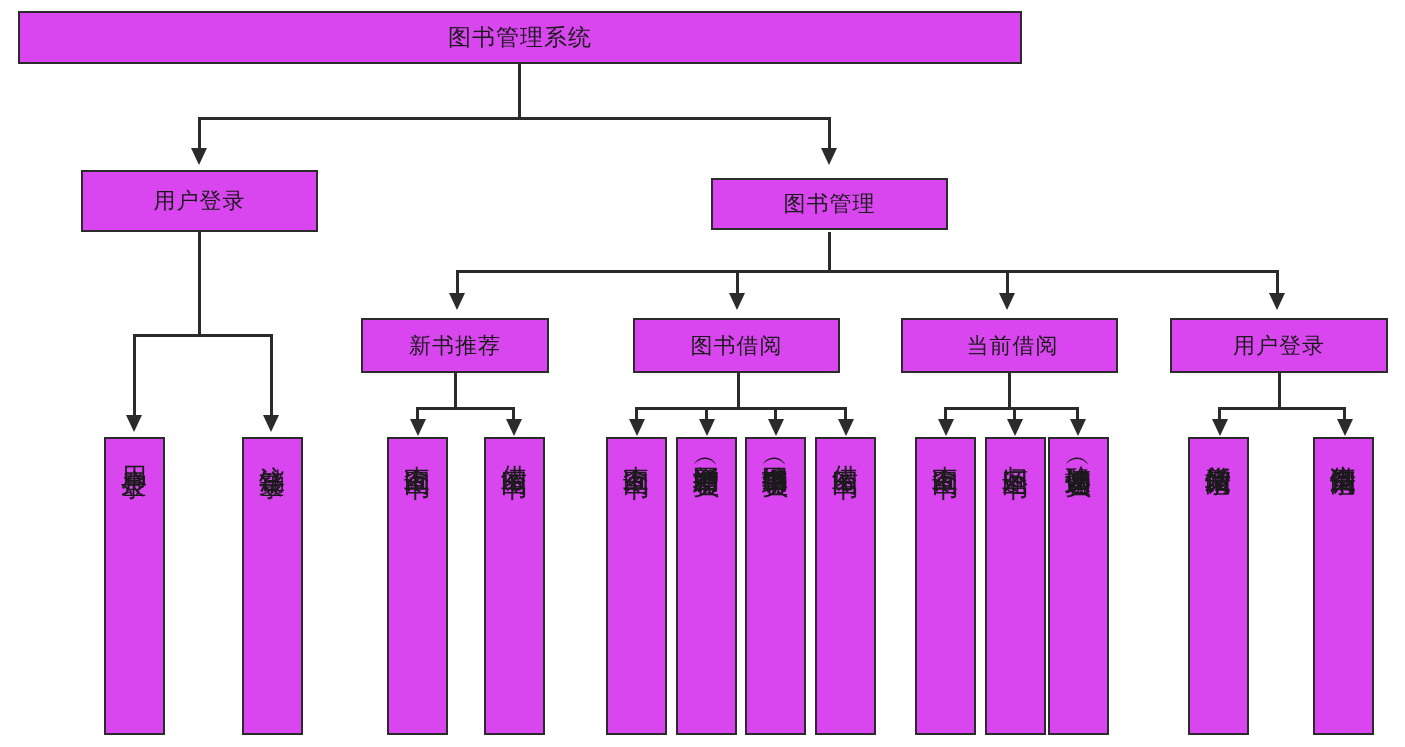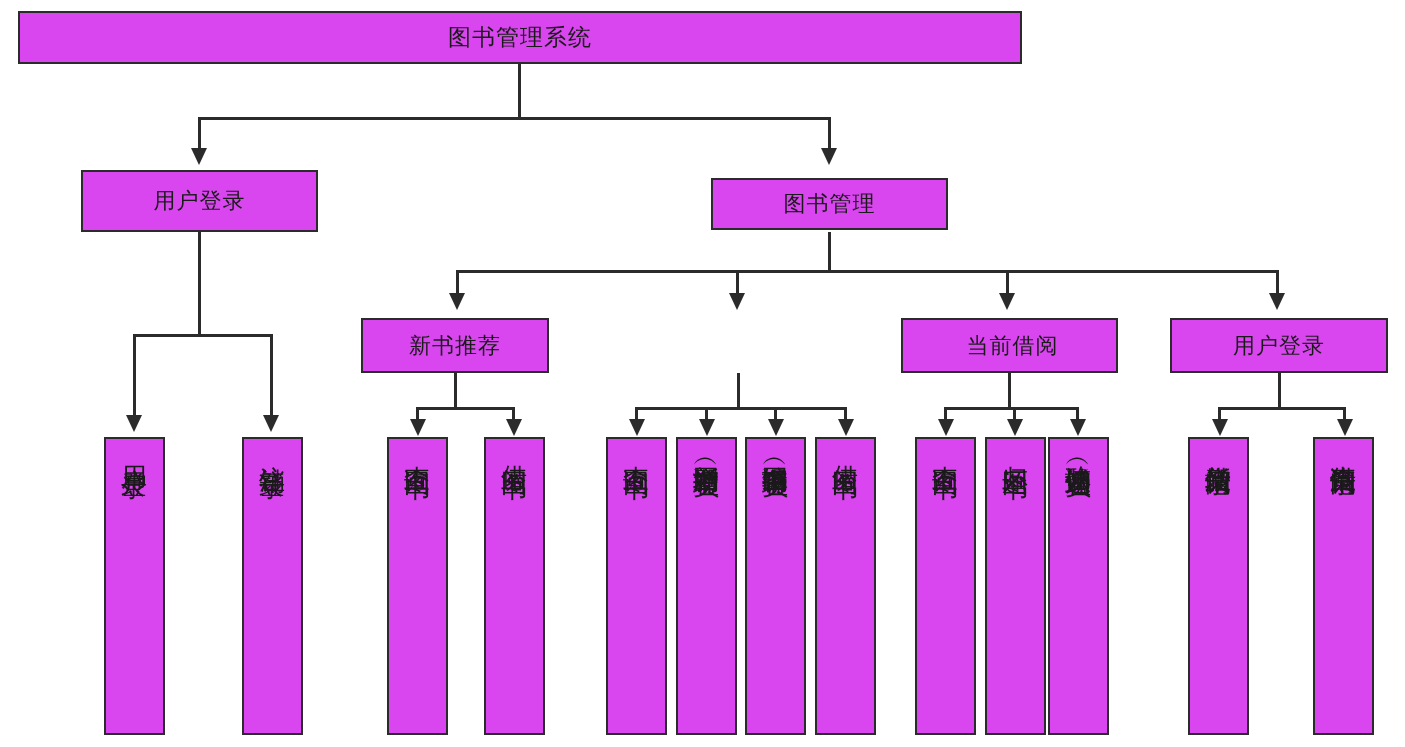--- a/index.html
+++ b/index.html
@@ -122,20 +122,23 @@
   <div class="arrow" style="left:449px; top:293px;"></div>
   <div class="edge vline" style="left:736px; top:270px; width:3px; height:25px;"></div>
   <div class="arrow" style="left:729px; top:293px;"></div>
   <div class="edge vline" style="left:1006px; top:270px; width:3px; height:25px;"></div>
   <div class="arrow" style="left:999px; top:293px;"></div>
   <div class="edge vline" style="left:1276px; top:270px; width:3px; height:25px;"></div>
   <div class="arrow" style="left:1269px; top:293px;"></div>
 
   <div class="node h" style="left:361px; top:318px; width:188px; height:55px;">
     <span class="label">新书推荐</span>
+  </div>
+  <div class="node h" style="left:633px; top:318px; width:207px; height:55px;">
+    <span class="label">图书借阅</span>
   </div>
   <div class="node h" style="left:901px; top:318px; width:217px; height:55px;padding-left:6px;">
     <span class="label">当前借阅</span>
   </div>
   <div class="node h" style="left:1170px; top:318px; width:218px; height:55px;">
     <span class="label">用户登录</span>
   </div>
 
   <div class="edge vline" style="left:454px; top:373px; width:3px; height:36px;"></div>
   <div class="edge hline" style="left:416px; top:407px; width:99px; height:3px;"></div>

